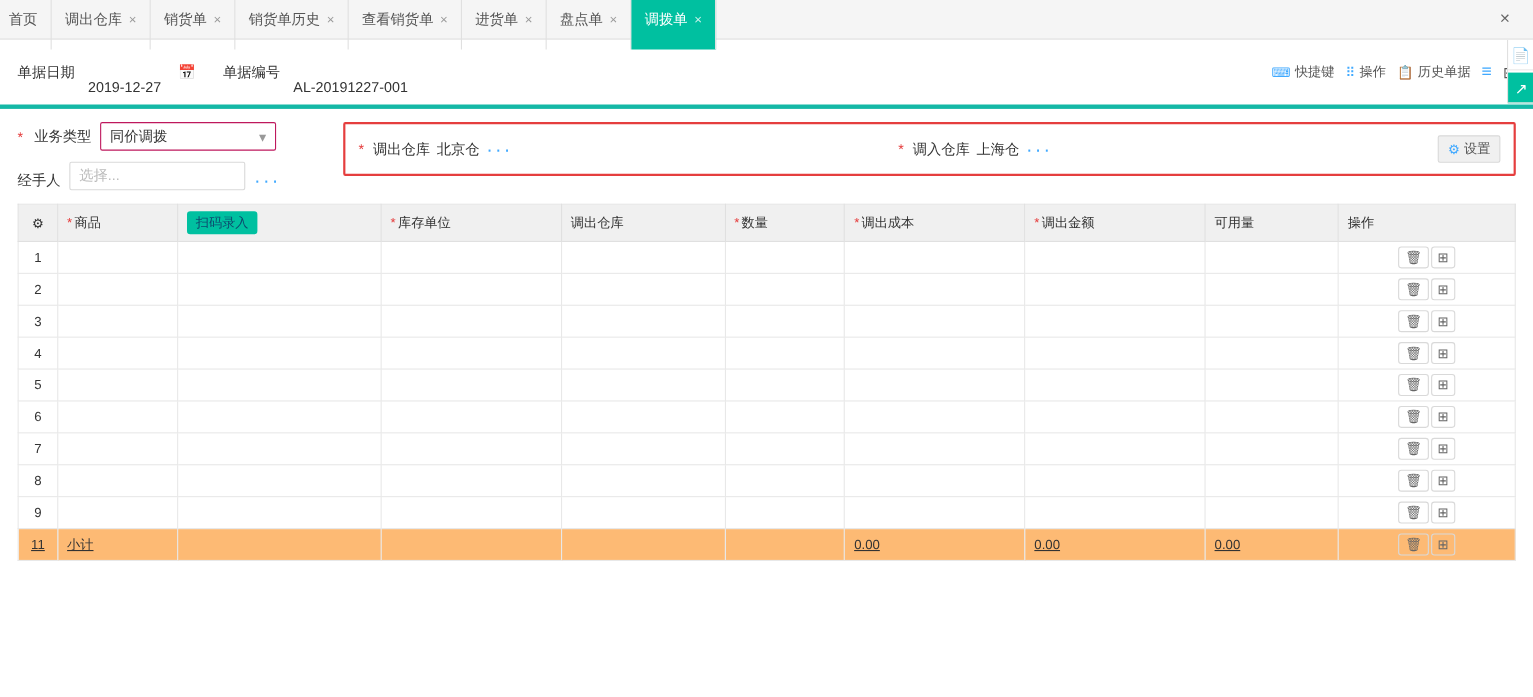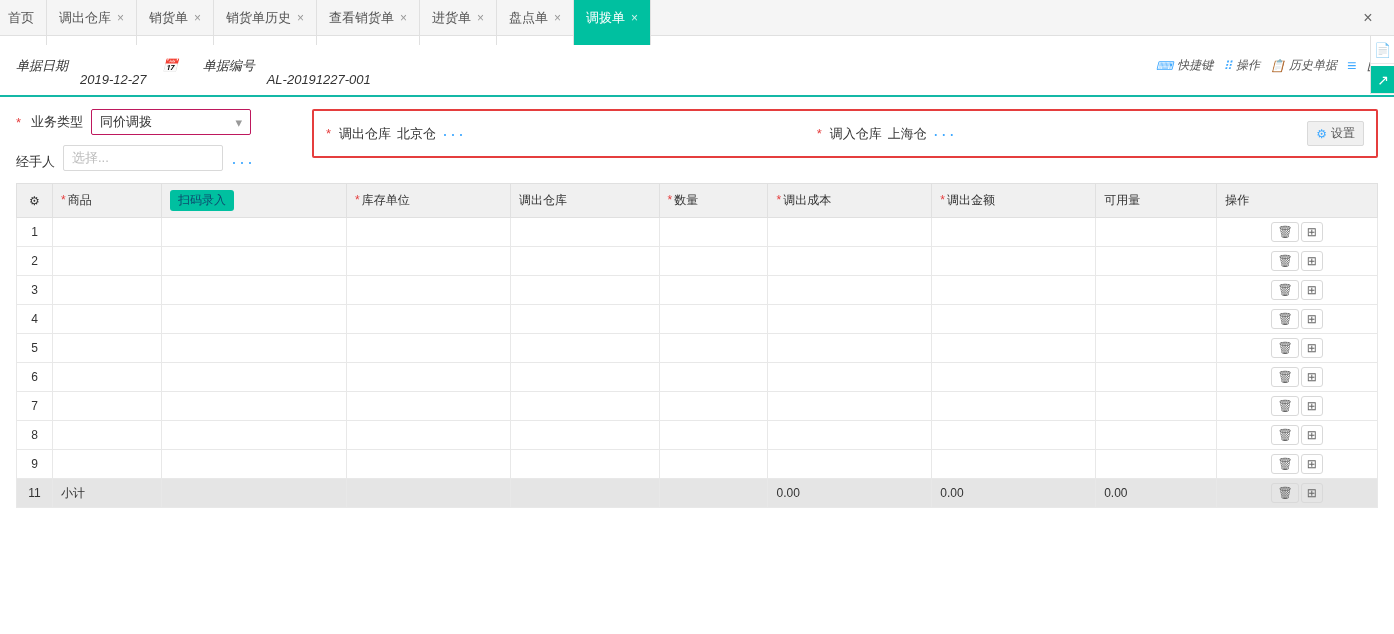--- a/index.html
+++ b/index.html
@@ -47,23 +47,22 @@
       cursor: pointer;
       font-size: 16px;
       color: #666;
     }
 
     
     .toolbar {
       display: flex;
       align-items: center;
       padding: 8px 16px;
-      border-bottom: 2px solid #14b8a6;
+      border-bottom: 4px solid #14b8a6;
       gap: 16px;
-      font-style: italic;
     }
     .toolbar-left { display: flex; align-items: center; gap: 12px; flex: 1; }
     .toolbar-right { display: flex; align-items: center; gap: 10px; }
     .field-label { color: #333; font-size: 13px; }
     .field-value { color: #333; font-size: 13px; margin-top: 28px; }
     .calendar-icon { color: #40a9ff; cursor: pointer; margin-left: 4px; }
     .toolbar-btn {
       display: flex; align-items: center; gap: 4px;
       color: #555; font-size: 12px; cursor: pointer;
     }
@@ -137,22 +136,23 @@
       padding: 4px 8px;
       height: 28px;
       color: #333;
     }
     .row-num {
       text-align: center;
       color: #666;
       width: 36px;
     }
     .subtotal-row td {
-      background: #e5e5e5;
+      background: #fdba74;
       font-weight: normal;
+      text-decoration: underline;
     }
     .scan-btn {
       background: #00c0a0;
       color: #0c4a6e;
       border: none;
       border-radius: 3px;
       padding: 2px 8px;
       font-size: 12px;
       cursor: pointer;
     }

